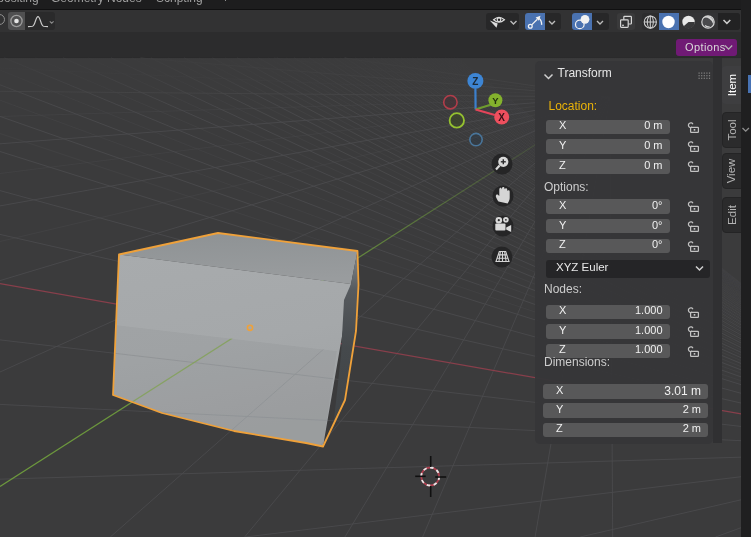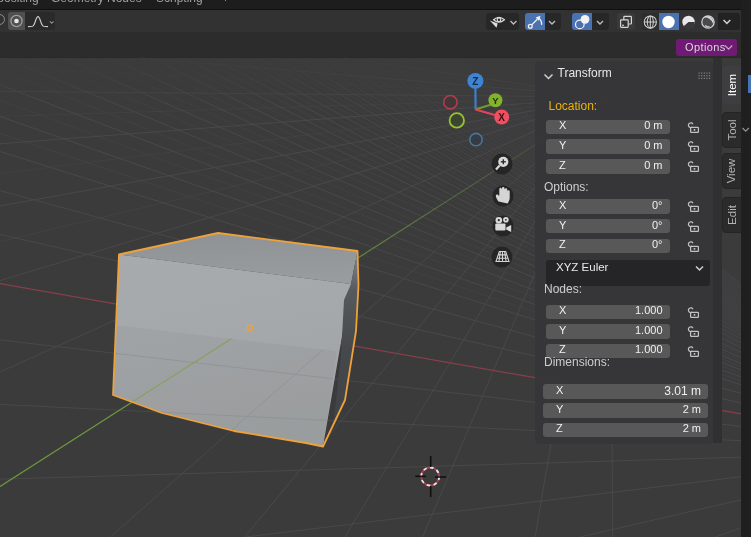--- a/index.html
+++ b/index.html
@@ -481,21 +481,21 @@
         <div class="abs" style="left:13px;top:-0.2px;font-size:11px;color:#f0f0f0">Z</div>
         <div class="abs" style="right:7px;top:-0.2px;font-size:11px;color:#f0f0f0">0°</div>
       </div>
 <svg class="abs" style="left:151.5px;top:178.2px" width="16" height="15">
         <g fill="none" stroke="#c2c2c2" stroke-width="1.25">
           <rect x="4.6" y="7.3" width="7.8" height="5.1" rx="0.7"></rect>
           <path d="M6.3 7.0 A2.35 2.35 0 1 1 6.9 4.2"></path>
         </g>
         <rect x="7.7" y="9.0" width="1.6" height="1.7" fill="#c2c2c2"></rect>
       </svg>
-<div class="abs" style="left:11.5px;top:199.5px;width:164px;height:26px;background:#252527;border-radius:3px;overflow:hidden">
+<div class="abs" style="left:11.5px;top:199.5px;width:164px;height:18px;background:#252527;border-radius:3px;overflow:hidden">
         <div class="abs" style="left:10px;top:1px;font-size:11.5px;color:#e8e8e8">XYZ Euler</div>
         <svg class="abs" style="right:4px;top:4px" width="12" height="10">
           <path d="M2 2.5 l3.5 3.5 l3.5-3.5" fill="none" stroke="#d0d0d0" stroke-width="1.5"></path>
         </svg>
       </div>
 <div class="abs" style="left:9.5px;top:221.0px;color:#cdcdcd">Nodes:</div>
 <div class="abs" style="left:11.5px;top:244.0px;width:123.5px;height:14.5px;background:#585859;border-radius:3px;overflow:hidden">
         <div class="abs" style="left:13px;top:-0.2px;font-size:11px;color:#f0f0f0">X</div>
         <div class="abs" style="right:7px;top:-0.2px;font-size:11px;color:#f0f0f0">1.000</div>
       </div>

